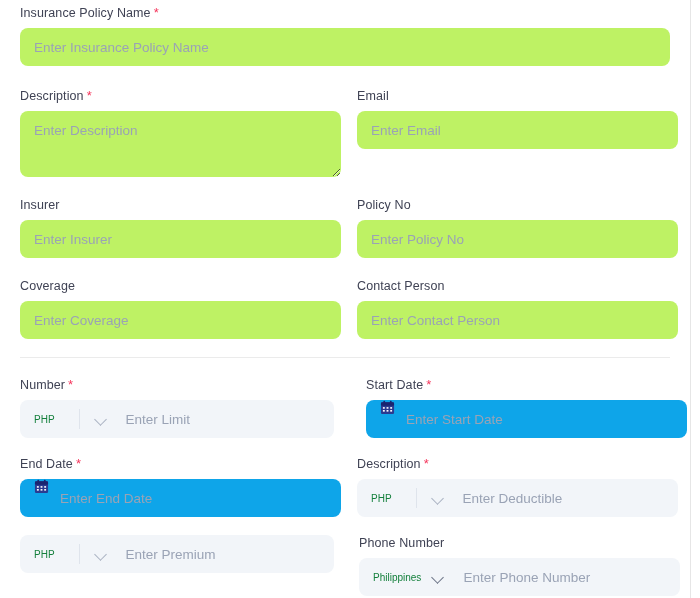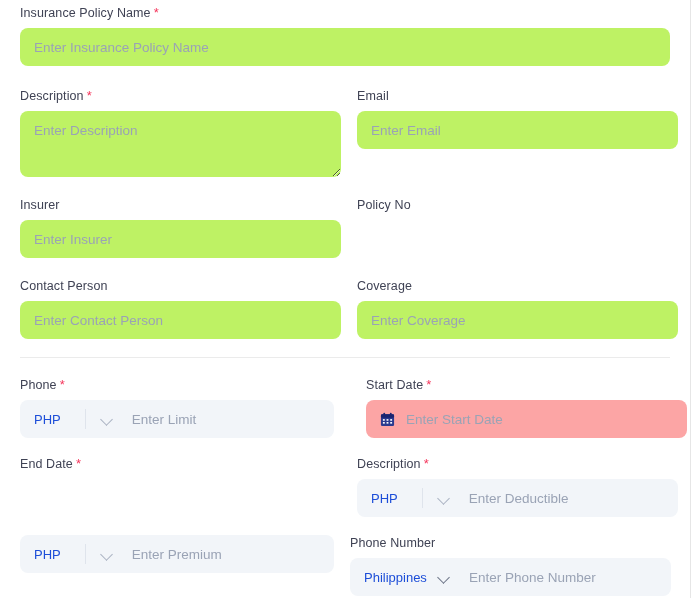--- a/index.html
+++ b/index.html
@@ -88,22 +88,22 @@
     overflow: hidden;
   }
   .prefix {
     display: flex;
     align-items: center;
     height: 100%;
     padding: 0 0 0 14px;
     flex: 0 0 auto;
   }
   .prefix-text {
-    font-size: 13px;
-    color: #1d4ed8;
+    font-size: 10px;
+    color: #15803d;
     white-space: nowrap;
   }
   .prefix-divider {
     width: 1px;
     height: 20px;
     background: #dfe4ec;
     margin: 0 14px 0 24px;
   }
   .prefix-gap { width: 10px; }
   .chev {
@@ -135,24 +135,23 @@
     font-size: 13.5px;
     font-family: "Liberation Sans", sans-serif;
     color: #701a75;
   }
   .composite-input::placeholder { color: #9aa3b5; }
 
   
   .date-control {
     width: 100%;
     height: 38px;
-    background: #fca5a5;
+    background: #0ea5e9;
     border-radius: 8px;
     display: flex;
-    align-items: center;
     padding: 0 14px;
   }
   .cal-icon {
     flex: 0 0 15px;
     width: 15px; height: 15px;
     margin-right: 11px;
     display: block;
   }
   .date-input {
     flex: 1 1 auto;
@@ -210,45 +209,46 @@
 
     <div class="sp-2"></div>
 
     <div class="row">
       <div class="col field">
         <label class="label"><span>Insurer</span></label>
         <input class="input" type="text" placeholder="Enter Insurer" style="">
       </div>
       <div class="col field">
         <label class="label"><span>Policy No</span></label>
+        <input class="input" type="text" placeholder="Enter Policy No" style="">
       </div>
     </div>
 
     <div class="sp-2"></div>
 
     <div class="row">
+      <div class="col field">
+        <label class="label"><span>Coverage</span></label>
+        <input class="input" type="text" placeholder="Enter Coverage" style="">
+      </div>
       <div class="col field">
         <label class="label"><span>Contact Person</span></label>
         <input class="input" type="text" placeholder="Enter Contact Person" style="">
       </div>
-      <div class="col field">
-        <label class="label"><span>Coverage</span></label>
-        <input class="input" type="text" placeholder="Enter Coverage" style="">
-      </div>
     </div>
 
     <div class="sp-3"></div>
 
     <div class="divider"></div>
 
     <div class="sp-4"></div>
 
     <div class="row">
       <div class="col-narrow field">
-        <label class="label"><span>Phone</span><span class="req">*</span></label>
+        <label class="label"><span>Number</span><span class="req">*</span></label>
         <div class="composite">
           <div class="prefix">
             <span class="prefix-text">PHP</span>
             <span class="prefix-divider"></span>
             <span class="chev"></span>
           </div>
           <input class="composite-input" type="text" placeholder="Enter Limit" style="">
         </div>
       </div>
       <div class="col field" style="margin-left:16px">
@@ -269,20 +269,35 @@
           <input class="date-input" type="text" placeholder="Enter Start Date" style="">
         </div>
       </div>
     </div>
 
     <div class="sp-3"></div>
 
     <div class="row">
       <div class="col field">
         <label class="label"><span>End Date</span><span class="req">*</span></label>
+        <div class="date-control">
+          <svg class="cal-icon" viewBox="0 0 16 16">
+            <rect x="1" y="2.5" width="14" height="12.5" rx="1.4" fill="#2b3a8f"></rect>
+            <rect x="1" y="2.5" width="14" height="3.6" rx="1.4" fill="#1a2570"></rect>
+            <rect x="3.6" y="0.7" width="1.8" height="3.2" rx="0.8" fill="#1a2570"></rect>
+            <rect x="10.6" y="0.7" width="1.8" height="3.2" rx="0.8" fill="#1a2570"></rect>
+            <rect x="3.1" y="7.6" width="2" height="1.7" fill="#ffffff"></rect>
+            <rect x="7" y="7.6" width="2" height="1.7" fill="#ffffff"></rect>
+            <rect x="10.9" y="7.6" width="2" height="1.7" fill="#ffffff"></rect>
+            <rect x="3.1" y="10.7" width="2" height="1.7" fill="#ffffff"></rect>
+            <rect x="7" y="10.7" width="2" height="1.7" fill="#ffffff"></rect>
+            <rect x="10.9" y="10.7" width="2" height="1.7" fill="#ffffff"></rect>
+          </svg>
+          <input class="date-input" type="text" placeholder="Enter End Date" style="">
+        </div>
       </div>
       <div class="col field">
         <label class="label"><span>Description</span><span class="req">*</span></label>
         <div class="composite">
           <div class="prefix">
             <span class="prefix-text">PHP</span>
             <span class="prefix-divider"></span>
             <span class="chev"></span>
           </div>
           <input class="composite-input" type="text" placeholder="Enter Deductible" style="">
@@ -296,21 +311,21 @@
       <div class="col-narrow field">
         <div class="composite">
           <div class="prefix">
             <span class="prefix-text">PHP</span>
             <span class="prefix-divider"></span>
             <span class="chev"></span>
           </div>
           <input class="composite-input" type="text" placeholder="Enter Premium" style="">
         </div>
       </div>
-      <div class="col field" style="">
+      <div class="col field" style="margin-left:9px">
         <label class="label"><span>Phone Number</span></label>
         <div class="composite">
           <div class="prefix">
             <span class="prefix-text">Philippines</span>
             <span class="prefix-gap"></span>
             <span class="chev chev-dark"></span>
           </div>
           <input class="composite-input" type="text" placeholder="Enter Phone Number" style="">
         </div>
       </div>

